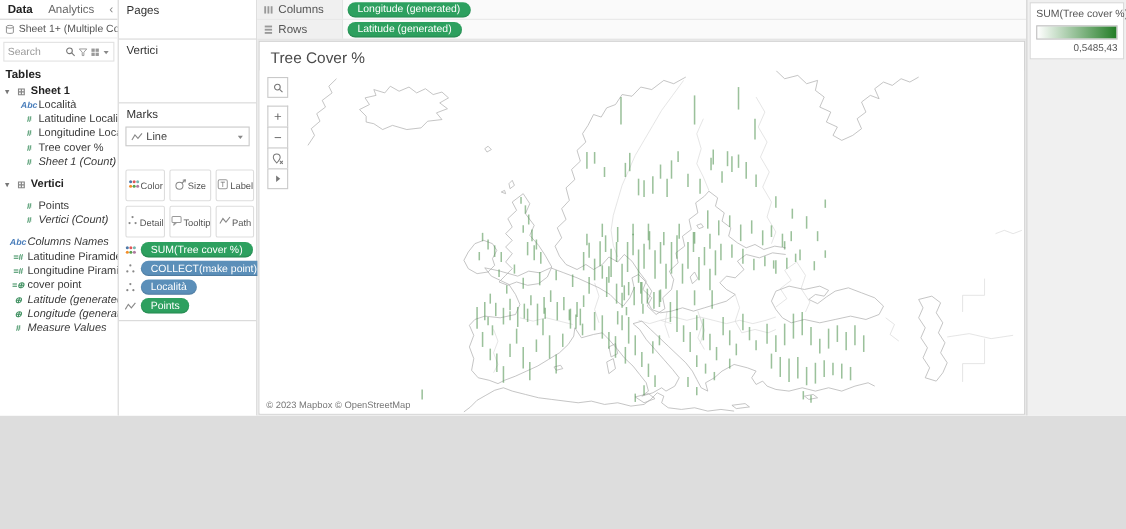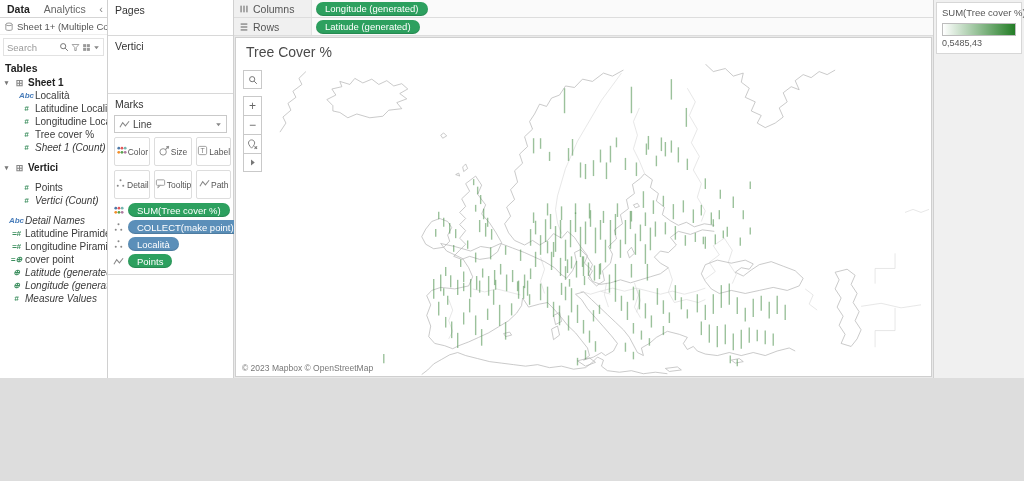--- a/index.html
+++ b/index.html
@@ -23,21 +23,21 @@
   .caret{width:9px;font-size:7px;color:#777;text-align:center;}
   .fi{width:17px;min-width:17px;text-align:center;font-size:8px;font-weight:bold;color:#3d8f5f;font-style:italic;}
   .fi.dim{color:#4a7ebb;}
   .fi.tbl{color:#888;font-size:9px;font-style:normal;}
   
   .cards-pane{width:125px;min-width:125px;border-right:1px solid #d0d0d0;background:#fff;display:flex;flex-direction:column;}
   .card{border-bottom:1px solid #d8d8d8;}
   .card-title{font-size:10.5px;color:#333;padding:4px 7px 2px;}
   .card.pages{height:35px;}
   .card.filters{height:57px;}
-  .mark-dd{display:flex;align-items:center;margin:3px 6px 4px;border:1px solid #c9c9c9;height:16px;padding:0 4px;font-size:10px;color:#444;background:#fff;}
+  .mark-dd{display:flex;align-items:center;margin:3px 6px 21px;border:1px solid #c9c9c9;height:16px;padding:0 4px;font-size:10px;color:#444;background:#fff;}
   .mark-dd .ddl{flex:1;padding-left:3px;}
   .marks-grid{display:grid;grid-template-columns:repeat(3,1fr);gap:4px;margin:2px 6px 4px;}
   .mark-btn{border:1px solid #ddd;border-radius:2px;height:27px;display:flex;align-items:center;justify-content:center;gap:1px;font-size:8.5px;color:#555;background:#fff;}
   .pill-rows{margin:2px 4px 6px;}
   .pill-row{display:flex;align-items:center;gap:3px;margin:3px 0;}
   .pill-ico{width:13px;min-width:13px;display:flex;justify-content:center;color:#777;}
   .pill{height:14px;border-radius:8px;color:#fff;font-size:9.5px;display:inline-flex;align-items:center;padding:0 9px;white-space:nowrap;box-shadow:inset 0 -1px 1px rgba(0,0,0,0.15);}
   .pill.green{background:#2da05f;}
   .pill.blue{background:#5b8fb9;}
   
@@ -53,21 +53,21 @@
   .ctl{width:19px;height:19px;background:#fff;border:1px solid #c9c9c9;display:flex;align-items:center;justify-content:center;color:#666;font-size:12px;line-height:1;box-sizing:border-box;}
   .ctl-search{margin-bottom:7px;}
   .ctl-group .ctl{border-bottom:none;}
   .ctl-group .ctl:last-child{border-bottom:1px solid #c9c9c9;}
   .attribution{position:absolute;left:2px;bottom:2px;background:rgba(255,255,255,0.85);font-size:8.5px;color:#777;padding:1px 4px;}
   
   .legend-pane{width:91px;min-width:91px;background:#f0f0f0;border-left:1px solid #d0d0d0;padding:2px;box-sizing:border-box;}
   .legend-card{background:#fff;border:1px solid #d7d7d7;}
   .legend-title{font-size:9.5px;color:#555;padding:4px 5px 2px;white-space:nowrap;}
   .legend-bar{height:11px;margin:3px 5px 1px;border:1px solid #bdbdbd;}
-  .legend-range{display:flex;justify-content:flex-start;font-size:9px;color:#555;padding:1px 5px 5px;}
+  .legend-range{display:flex;justify-content:flex-end;font-size:9px;color:#555;padding:1px 5px 5px;}
 </style>
 </head>
 <body>
 
 <div id="app">
 
   <aside class="data-pane">
     <div class="tabs">
       <span class="tab active">Data</span>
       <span class="tab">Analytics</span>
@@ -144,21 +144,21 @@
         <div class="field-row gap" style="padding-left: 18px;">
           <span class="fi">#</span>
           <span class="fl">Points</span>
         </div>
         <div class="field-row italic" style="padding-left: 18px;">
           <span class="fi">#</span>
           <span class="fl">Vertici (Count)</span>
         </div>
         <div class="field-row italic gap" style="padding-left: 8px;">
           <span class="fi dim">Abc</span>
-          <span class="fl">Detail Names</span>
+          <span class="fl">Columns Names</span>
         </div>
         <div class="field-row" style="padding-left: 8px;">
           <span class="fi">=#</span>
           <span class="fl">Latitudine Piramide</span>
         </div>
         <div class="field-row" style="padding-left: 8px;">
           <span class="fi">=#</span>
           <span class="fl">Longitudine Piramide</span>
         </div>
         <div class="field-row" style="padding-left: 8px;">

